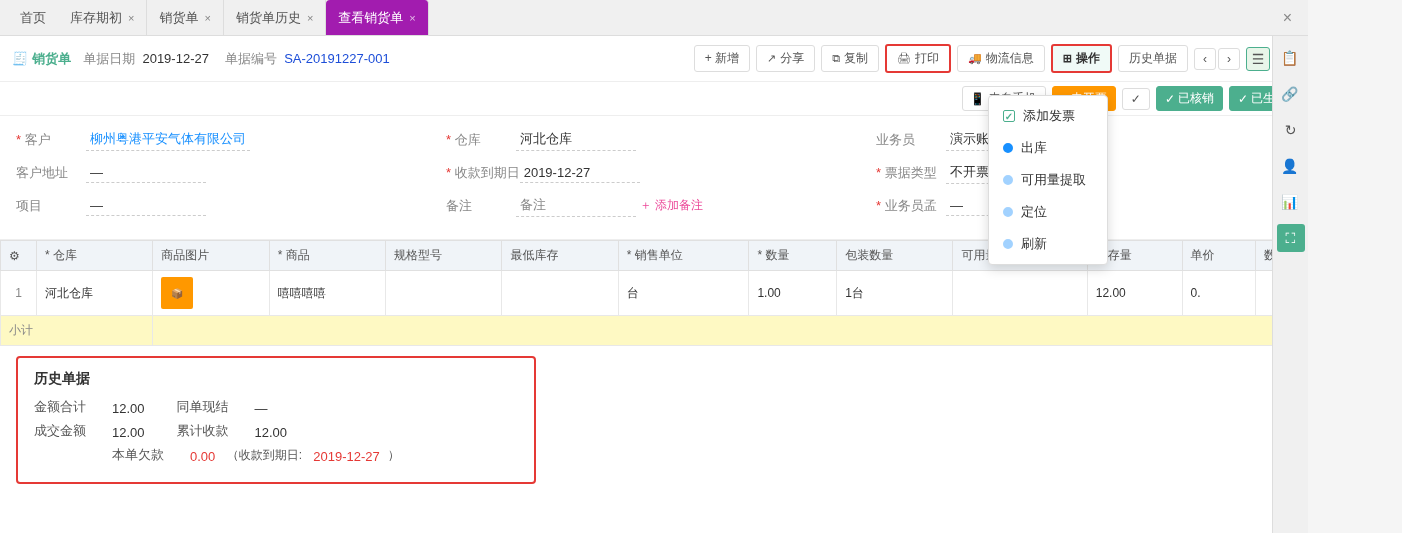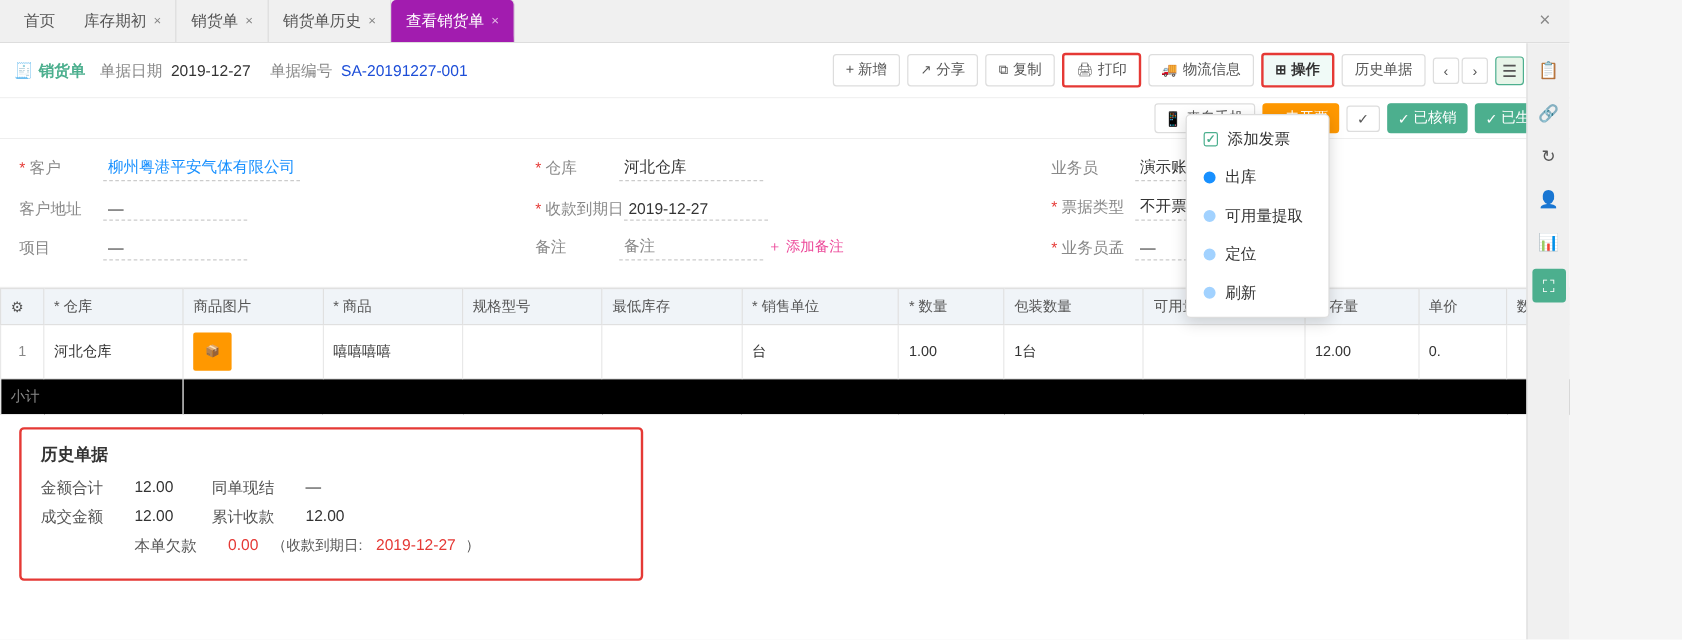--- a/index.html
+++ b/index.html
@@ -31,38 +31,38 @@
     .nav-arrow { width: 22px; height: 22px; border: 1px solid #ddd; border-radius: 3px; display: flex; align-items: center; justify-content: center; cursor: pointer; font-size: 12px; color: #555; }
 
     
     .action-subbar { display: flex; align-items: center; justify-content: flex-end; padding: 4px 12px; background: #fff; border-bottom: 1px solid #eee; gap: 6px; }
     .btn-sm { display: flex; align-items: center; gap: 3px; padding: 3px 8px; border: 1px solid #ddd; border-radius: 3px; cursor: pointer; font-size: 12px; background: #fff; color: #555; white-space: nowrap; }
     .btn-sm.orange { background: #ff9800; border-color: #ff9800; color: #fff; }
     .btn-sm.status-green { background: #4caf8e; border-color: #4caf8e; color: #fff; }
 
     
     .form-area { padding: 12px 16px; background: #fff; }
-    .form-row { display: flex; align-items: flex-end; margin-bottom: 10px; gap: 14px; }
+    .form-row { display: flex; align-items: center; margin-bottom: 10px; gap: 14px; }
     .form-field { display: flex; align-items: center; flex: 1; }
     .form-field label { color: #888; font-size: 13px; white-space: nowrap; min-width: 70px; }
     .form-field label.required::before { content: "* "; color: #e53935; }
     .form-field .value { color: #333; font-size: 13px; border-bottom: 1px dashed #ccc; min-width: 120px; padding: 2px 4px; }
     .form-field .value.link { color: #1890ff; cursor: pointer; }
     .data-table { width: 100%; border-collapse: collapse; font-size: 12px; }
     .data-table th { background: #f0f4f8; padding: 6px 8px; text-align: left; border: 1px solid #e0e0e0; color: #555; white-space: nowrap; font-weight: normal; }
     .data-table td { padding: 6px 8px; border: 1px solid #e8e8e8; vertical-align: middle; white-space: nowrap; }
     .data-table tr.data-row { background: #fff; }
-    .data-table tr.subtotal-row { background: #000000; }
+    .data-table tr.subtotal-row { background: #fef9c3; }
     .gear-th { width: 36px; text-align: center; }
     .product-img { width: 32px; height: 32px; background: #ff9800; border-radius: 2px; display: flex; align-items: center; justify-content: center; color: #fff; font-size: 10px; }
     .row-num { text-align: center; color: #888; }
     .panel-box { border: 2px solid #e53935; border-radius: 4px; padding: 12px 16px; max-width: 520px; background: #fff; }
     .panel-title { font-weight: bold; font-size: 14px; margin-bottom: 10px; }
     .panel-row { display: flex; align-items: center; gap: 32px; margin-bottom: 6px; font-size: 13px; }
-    .panel-field { display: flex; align-items: flex-start; gap: 8px; }
+    .panel-field { display: flex; align-items: flex-end; gap: 8px; }
     .panel-label { color: #555; min-width: 70px; }
     .panel-value { color: #333; }
     .panel-value.red { color: #e53935; }
 
     
     .dropdown-menu { position: absolute; top: 95px; right: 200px; background: #fff; border: 1px solid #ddd; border-radius: 4px; box-shadow: 0 4px 12px rgba(0,0,0,0.15); z-index: 100; min-width: 120px; padding: 4px 0; }
     .dropdown-item { display: flex; align-items: center; gap: 8px; padding: 7px 14px; cursor: pointer; font-size: 13px; color: #333; }
     .dot-icon { width: 10px; height: 10px; border-radius: 50%; display: inline-block; }
     .dot-blue { background: #1890ff; border: 2px solid #1890ff; }
     .square-icon { width: 12px; height: 12px; border: 1px solid #4caf8e; border-radius: 2px; display: flex; align-items: center; justify-content: center; }

